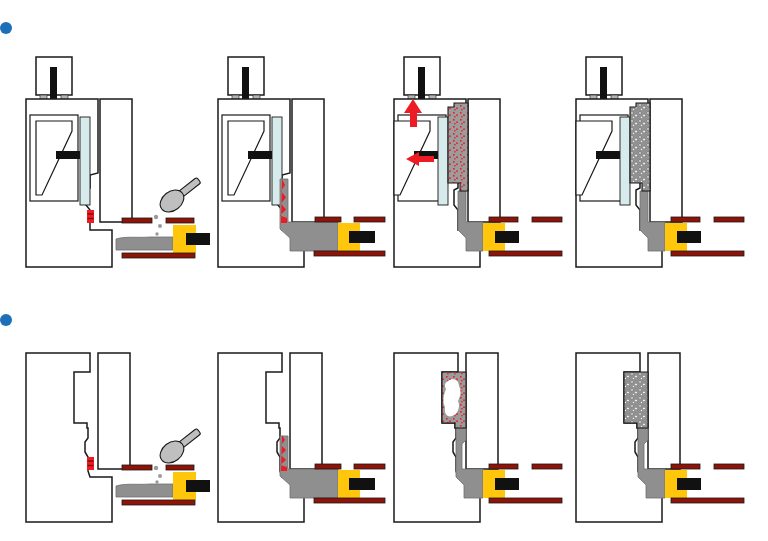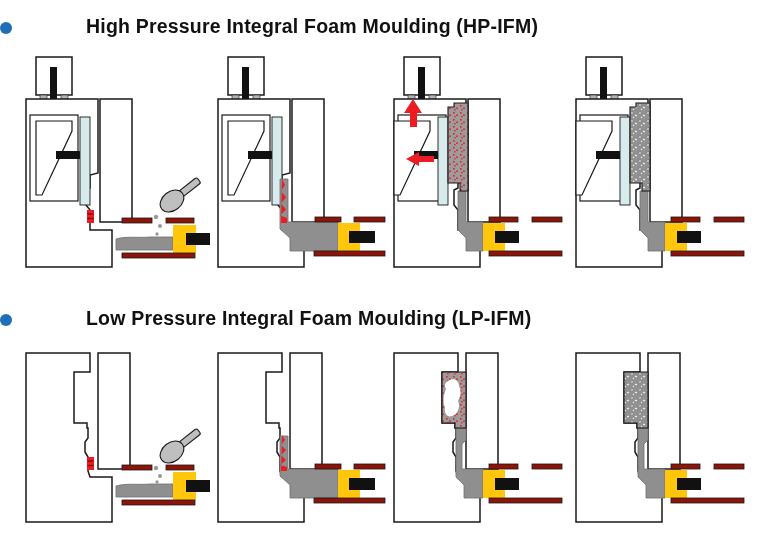--- a/index.html
+++ b/index.html
@@ -119,21 +119,20 @@
         <rect class="red" x="42" y="58" width="7" height="14"></rect>
       </g>
       <g id="arrowLeft">
         <polygon class="red" points="38,104 51,97 51,111"></polygon>
         <rect class="red" x="51" y="101" width="15" height="6"></rect>
       </g>
     </defs>
   </svg>
 
   <span class="bullet" style="top:22px"></span>
-  <div class="title" style="top:15px">High Pressure Integral Foam Moulding (HP-IFM)</div>
 
   <svg class="stage" style="left:0;top:55px" width="218" height="230" viewBox="0 0 218 230">
     <use href="#clamp"></use>
     <use href="#moldTopShell"></use>
     <use href="#core"></use>
     <use href="#gate" transform="translate(87,155)"></use>
     <use href="#barrelFar"></use>
     <use href="#scoop" transform="translate(172,146)"></use>
     <g>
       <circle class="drop" cx="156" cy="162" r="2.2"></circle>
@@ -165,21 +164,20 @@
   <svg class="stage" style="left:550px;top:55px" width="218" height="230" viewBox="0 0 218 230">
     <use href="#clamp"></use>
     <use href="#moldTopShell"></use>
     <use href="#core" transform="translate(-10,0)"></use>
     <path class="meltF" d="M90,136 H98 V167 H115 V196 H98 V183 L90,175 Z"></path>
     <path class="foamstroke" fill="url(#foamWhite)" d="M80,52 H86 V48 H100 V136 H92 V128 H80 Z"></path>
     <use href="#barrelFwd"></use>
   </svg>
 
   <span class="bullet" style="top:314px"></span>
-  <div class="title" style="top:307px">Low Pressure Integral Foam Moulding (LP-IFM)</div>
 
   <svg class="stage" style="left:0;top:340px" width="218" height="200" viewBox="0 0 218 200">
     <use href="#moldBotShell"></use>
     <use href="#gate" transform="translate(87,117)"></use>
     <use href="#barrelFar" transform="translate(0,-38)"></use>
     <use href="#scoop" transform="translate(172,112)"></use>
     <g>
       <circle class="drop" cx="156" cy="128" r="2.2"></circle>
       <circle class="drop" cx="160" cy="136" r="2"></circle>
       <circle class="drop" cx="157" cy="142" r="1.7"></circle>

